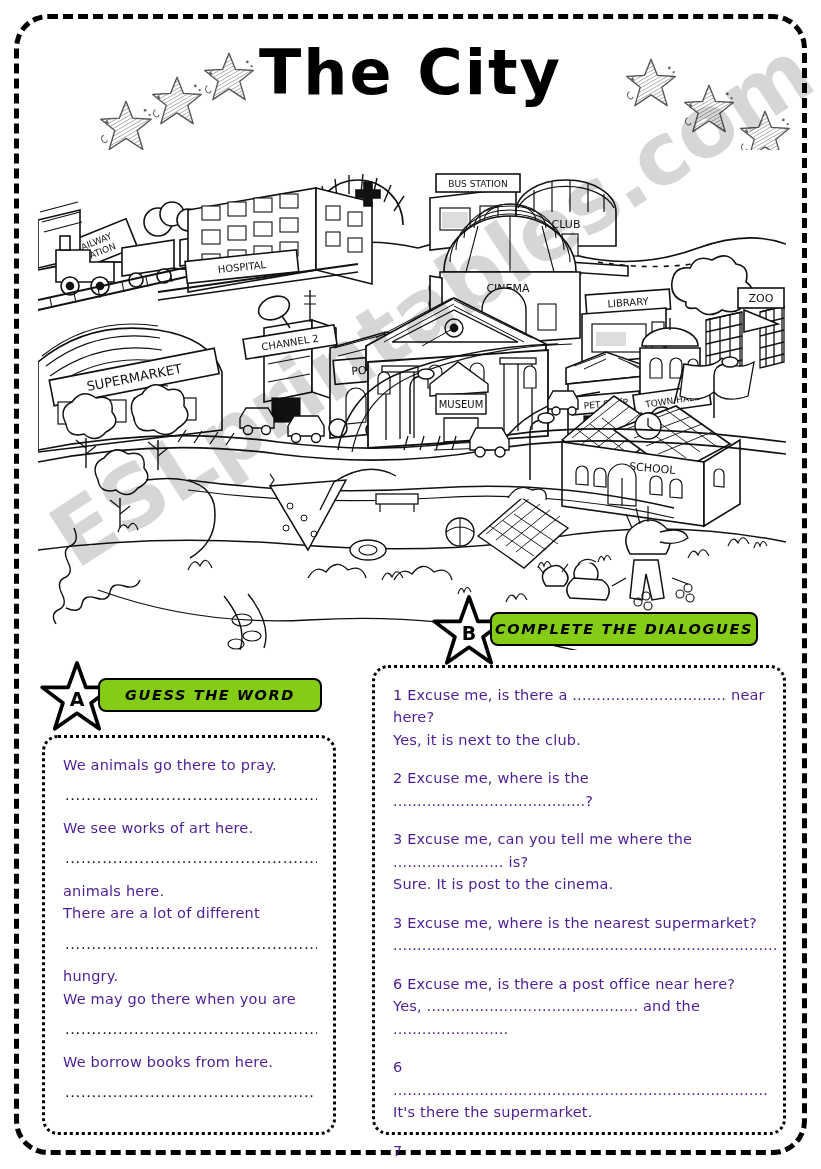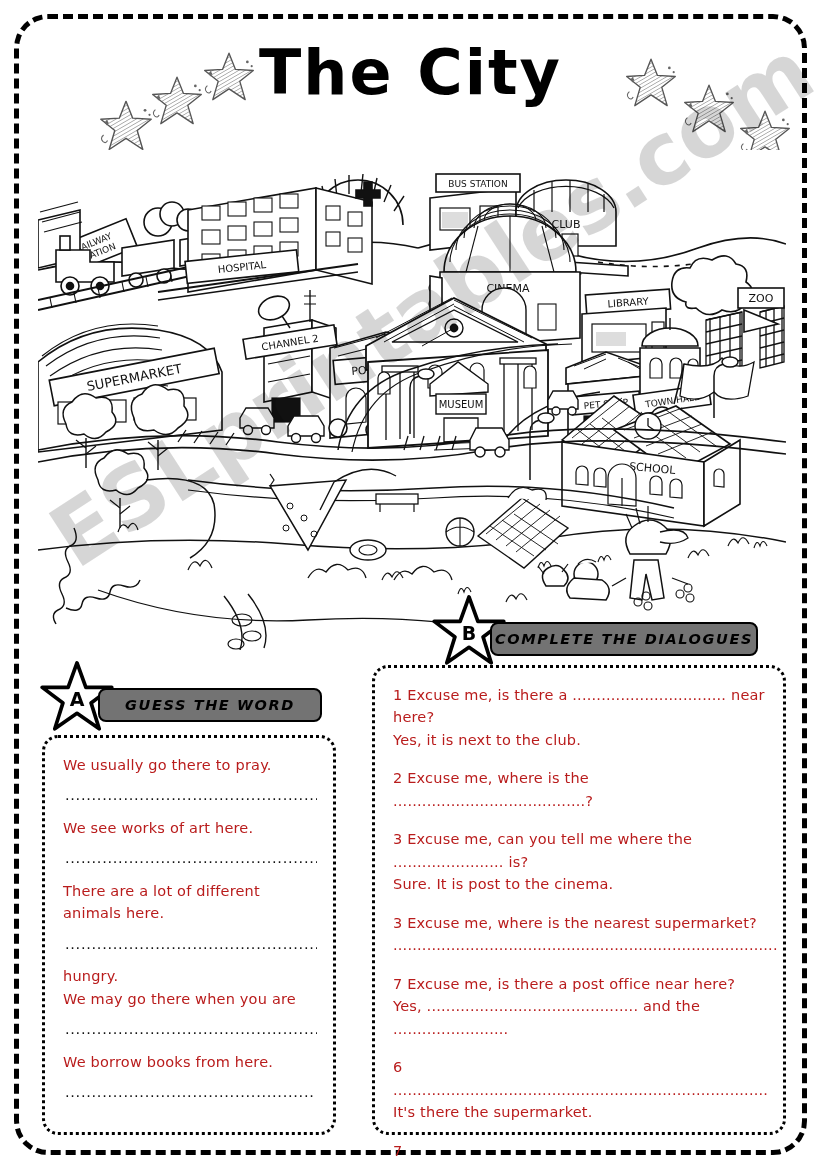--- a/index.html
+++ b/index.html
@@ -108,25 +108,25 @@
     justify-content: center;
     font-family: "DejaVu Sans", sans-serif;
     font-size: 19px;
     font-weight: bold;
     color: #000;
     padding-top: 4px;
     box-sizing: border-box;
   }
   .head-plate {
     position: absolute;
-    top: 28px;
+    top: 18px;
     height: 34px;
     border: 2.5px solid #000;
     border-radius: 8px;
-    background: #737373;
+    background: #84cc16;
     display: flex;
     align-items: center;
     justify-content: center;
     box-sizing: border-box;
   }
   .head-plate span {
     font-family: "DejaVu Sans", sans-serif;
     font-size: 14.5px;
     font-weight: bold;
     font-style: italic;
@@ -146,21 +146,21 @@
   }
   #panel-a { left: 42px;  top: 735px; width: 294px; height: 400px; }
   #panel-b { left: 372px; top: 665px; width: 414px; height: 470px; }
 
   .panel-inner { padding: 16px 16px 10px 18px; }
 
   
   .hw {
     font-family: "DejaVu Sans", sans-serif;
     font-size: 14.5px;
-    color: #b91c1c;
+    color: #4c1d95;
     line-height: 1.55;
     letter-spacing: 0.2px;
   }
 
   .dots-rule {
     display: block;
     font-family: "DejaVu Sans", sans-serif;
     font-size: 14.5px;
     color: #111;
     letter-spacing: 0.7px;
@@ -790,32 +790,32 @@
     </div>
     <div class="head-plate" style="left:58px; width:224px;">
       <span>GUESS THE WORD</span>
     </div>
   </div>
 
   <div class="panel" id="panel-a">
     <div class="panel-inner">
 
       <div class="a-item">
-        <span class="hw txt">We usually go there to pray.</span>
+        <span class="hw txt">We animals go there to pray.</span>
         <span class="hw dots-rule a-rule">.........................................................</span>
       </div>
 
       <div class="a-item">
         <span class="hw txt">We see works of art here.</span>
         <span class="hw dots-rule a-rule">.........................................................</span>
       </div>
 
       <div class="a-item">
+        <span class="hw txt">animals here.</span>
         <span class="hw txt">There are a lot of different</span>
-        <span class="hw txt">animals here.</span>
         <span class="hw dots-rule a-rule">.........................................................</span>
       </div>
 
       <div class="a-item">
         <span class="hw txt">hungry.</span>
         <span class="hw txt">We may go there when you are</span>
         <span class="hw dots-rule a-rule">.........................................................</span>
       </div>
 
       <div class="a-item">
@@ -854,21 +854,21 @@
         <p class="hw">3  Excuse me, can you tell me where the ....................... is?</p>
         <p class="hw">Sure. It is post to the cinema.</p>
       </div>
 
       <div class="b-item">
         <p class="hw">3  Excuse me, where is the nearest supermarket?</p>
         <p class="hw">................................................................................</p>
       </div>
 
       <div class="b-item">
-        <p class="hw">7  Excuse me, is there a post office near here?</p>
+        <p class="hw">6  Excuse me, is there a post office near here?</p>
         <p class="hw">Yes, ............................................ and the ........................</p>
       </div>
 
       <div class="b-item">
         <p class="hw">6  ..............................................................................</p>
         <p class="hw">It's there the supermarket.</p>
       </div>
 
       <div class="b-item">
         <p class="hw">7   .............................................................................</p>

